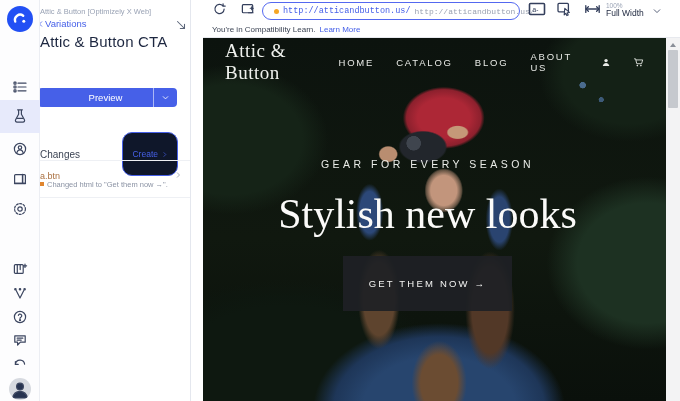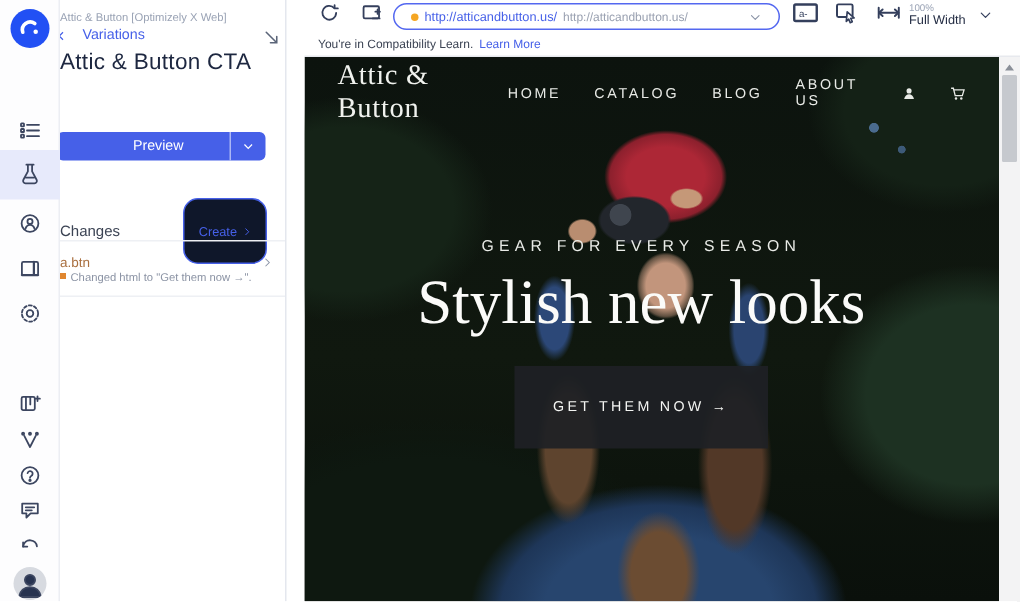--- a/index.html
+++ b/index.html
@@ -10,21 +10,21 @@
   .rail { position:absolute; left:0; top:0; bottom:0; width:40px; background:#fdfdfe; border-right:1px solid #ecEEf3; z-index:30; }
   .rail svg { stroke:#3c4660; fill:none; stroke-width:1.2; stroke-linecap:round; stroke-linejoin:round; }
   .rail-item { position:absolute; left:12px; width:16px; height:16px; cursor:pointer; }
   .logo { position:absolute; left:7px; top:6px; width:26px; height:26px; border-radius:50%; background:#2250f4; display:flex; align-items:center; justify-content:center; }
   .flask-band { position:absolute; left:0; top:100px; width:40px; height:33px; background:#e7eafb; }
   .avatar { position:absolute; left:9px; top:378px; width:22px; height:22px; border-radius:50%; background:#d7dae0; overflow:hidden; display:flex; align-items:center; justify-content:center; }
 
   
   .panel { position:absolute; left:28px; top:0; bottom:0; width:163px; background:#fff; border-right:1px solid #e4e7ee; z-index:20; }
   .crumb { position:absolute; top:7px; left:12px; font-size:7.5px; color:#9aa3b5; white-space:nowrap; }
-  .backlink { position:absolute; top:18px; left:9px; display:flex; align-items:center; gap:10px; color:#4660e8; font-size:9.5px; cursor:pointer; }
+  .backlink { position:absolute; top:18px; left:9px; display:flex; align-items:center; gap:0; color:#4660e8; font-size:9.5px; cursor:pointer; }
   .backlink svg { stroke:#4660e8; fill:none; stroke-width:1.6; }
   .collapse { position:absolute; top:18px; right:2px; width:14px; height:14px; cursor:pointer; }
   .collapse svg { stroke:#5b6579; fill:none; stroke-width:1.2; stroke-linecap:round; }
   .panel-title { position:absolute; top:33px; left:12px; font-size:15px; font-weight:500; color:#1d2740; letter-spacing:.2px; }
   .select { position:absolute; top:62px; left:10px; width:137px; height:19px; border:1px solid #d3d8e2; border-radius:9px; display:flex; align-items:center; padding:0 8px; font-size:9px; color:#232c43; cursor:pointer; background:#fff; }
   .select svg { margin-left:auto; stroke:#6b7488; fill:none; stroke-width:1.4; }
   .preview-btn { position:absolute; top:88px; left:10px; width:139px; height:19px; border-radius:4px; overflow:hidden; display:flex; background:#4660e8; cursor:pointer;padding-left:20px; }
   .preview-btn .main { flex:1; display:flex; align-items:center; justify-content:center; color:#fff; font-size:9.5px; }
   .preview-btn .caret { width:24px; border-left:1px solid rgba(255,255,255,.55); display:flex; align-items:center; justify-content:center; }
   .preview-btn .caret svg { stroke:#fff; fill:none; stroke-width:1.5; }
@@ -37,21 +37,21 @@
   .change-selector { font-size:9px; color:#aa7040; }
   .change-item > svg { position:absolute; right:2px; top:6px; stroke:#8a93a6; fill:none; stroke-width:1.4; }
   .change-desc { position:absolute; top:180px; left:12px; right:14px; font-size:7.5px; color:#8b93a4; display:flex; align-items:flex-start; gap:3px; line-height:1.3; }
   .bullet { width:4px; height:4px; background:#e0862f; margin-top:2px; flex:none; }
 
   
   .main-col { position:absolute; left:203px; top:0; right:0; bottom:0; }
   .toolbar { position:absolute; left:0; right:0; top:0; height:22px; background:#fff; }
   .toolbar svg { stroke:#343f5c; fill:none; stroke-width:1.3; stroke-linecap:round; stroke-linejoin:round; }
   .t-item { position:absolute; top:50%; transform:translateY(-50%); cursor:pointer; }
-  .url-pill { position:absolute; left:59px; top:2px; width:258px; height:18px; border:1px solid #5468f0; border-radius:9px; display:flex; align-items:center; padding:0 11px; gap:4px; background:#fff; cursor:text; }
+  .url-pill { position:absolute; left:59px; top:2px; width:258px; height:18px; border:1px solid #5468f0; border-radius:9px; display:flex; align-items:center; padding:0 11px; gap:4px; background:#fff; cursor:text;font-family:Liberation Mono, monospace; }
   .url-dot { width:5px; height:5px; border-radius:50%; background:#f5a623; flex:none; }
   .url-main { font-size:8.5px; color:#4660e8; white-space:nowrap; }
   .url-sec { font-size:8px; color:#9aa1b1; white-space:nowrap; }
   .url-pill svg { margin-left:auto; stroke:#8a93a6; }
   .zoom-widget { position:absolute; left:403px; top:2px; line-height:1.1; cursor:pointer; }
   .zoom-pct { display:block; font-size:6.5px; color:#9aa3b5; }
   .zoom-mode { display:block; font-size:8.5px; color:#232c43; }
   .compat { position:absolute; left:0; right:0; top:22px; height:16px; background:#fff; border-bottom:1px solid #e7e9ee; display:flex; align-items:center; padding-left:9px; gap:4px; }
   .compat-msg { font-size:8px; color:#3c4454; }
   .compat-link { font-size:8px; color:#4660e8; cursor:pointer; }
@@ -80,21 +80,21 @@
       radial-gradient(ellipse 200px 120px at 18% 92%, #0e1810 0 55%, transparent 78%),
       linear-gradient(180deg, #0c130e 0%, #10180f 55%, #0a100b 100%);
   }
   .site-header { position:absolute; left:0; right:0; top:0; height:48px; display:flex; align-items:center; padding:13px 22px; z-index:3; }
   .site-logo { font-family:"Liberation Serif", serif; font-size:19px; color:#f0f2ee; letter-spacing:.5px; cursor:pointer; }
   .site-nav { margin-left:auto; display:flex; align-items:center; gap:22px; }
   .site-nav .nav-link { font-size:9.5px; letter-spacing:1.8px; color:#e8eae6; cursor:pointer; }
   .site-nav svg { display:block; cursor:pointer; }
   .hero { position:absolute; left:0; right:14px; top:120px; text-align:center; z-index:3; }
   .eyebrow { font-size:10.5px; letter-spacing:3.5px; color:#e9ebe7; }
-  .headline { margin-top:8px; font-family:"Liberation Serif", serif; font-size:42px; font-weight:400; color:#fbfbf9; }
+  .headline { margin-top:20px; font-family:"Liberation Serif", serif; font-size:42px; font-weight:400; color:#fbfbf9; }
   .cta { display:inline-flex; align-items:center; margin-top:18px; padding:22px 26px; background:rgba(30,33,37,.92); color:#f3f4f2; font-size:9.5px; letter-spacing:2.2px; cursor:pointer; border:none; }
 
   
   .scrollbar { position:absolute; right:0; top:38px; bottom:0; width:14px; background:#f3f3f4; z-index:5; }
   .sb-arrow { position:absolute; top:5px; left:4px; width:0; height:0; border-left:3px solid transparent; border-right:3px solid transparent; border-bottom:4px solid #8a8f98; }
   .sb-thumb { position:absolute; top:12px; left:2px; width:10px; height:58px; background:#c6c9ce; border-radius:1px; cursor:grab; }
 </style>
 </head>
 <body>
 

